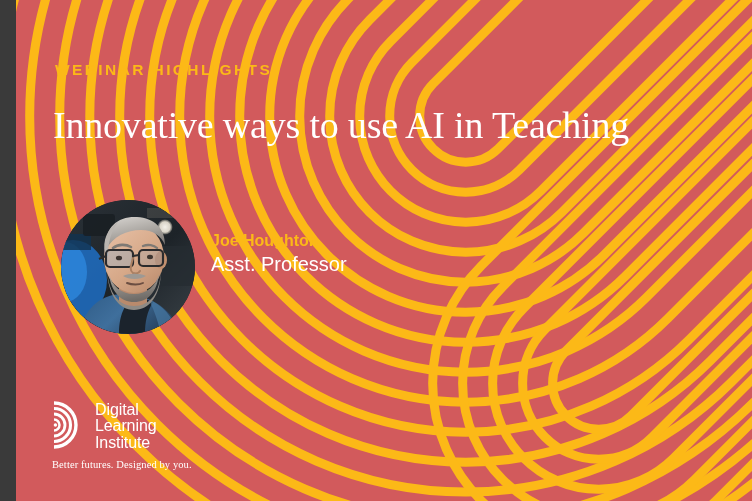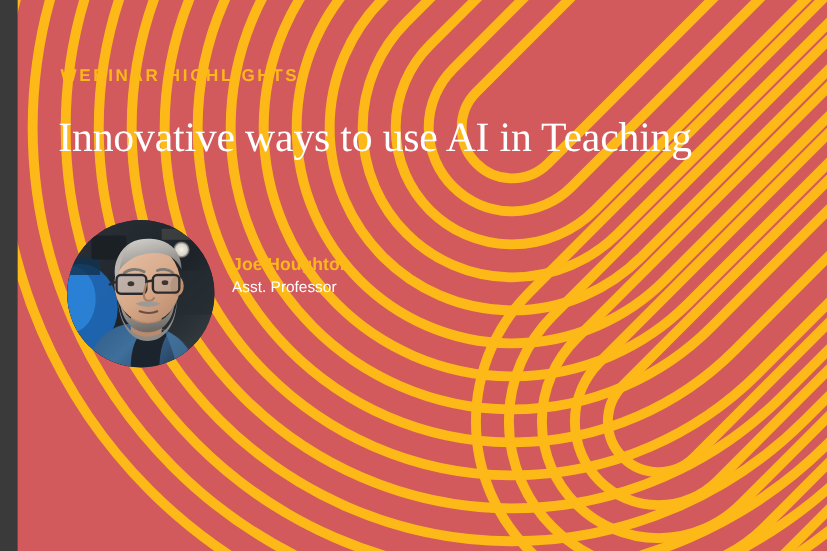--- a/index.html
+++ b/index.html
@@ -77,21 +77,21 @@
   }
   .speaker-name {
     font-size: 16px;
     font-weight: bold;
     color: #fcb917;
     margin-bottom: 1px;
     white-space: nowrap;
   }
   .speaker-role,
   .speaker-org {
-    font-size: 14px;
+    font-size: 20px;
     font-weight: normal;
     color: #ffffff;
   }
   .speaker-role { white-space: nowrap; }
   .speaker-org  { max-width: 195px; }
 
   
   .logo {
     position: absolute;
     left: 36px;
@@ -263,14 +263,35 @@
         <path d="M 66 83 C 71 85 78 85 82 83" stroke="#6b4e42" stroke-width="1.9" fill="none" stroke-linecap="round"></path>
       </g>
     </svg>
   </div>
 
   <div class="speaker-text">
     <div class="speaker-name">Joe Houghton</div>
     <div class="speaker-role">Asst. Professor</div>
   </div>
 
+  <div class="logo">
+    <div class="logo-row">
+      <span class="logo-mark">
+        <svg viewBox="0 0 34 48" aria-hidden="true">
+          <g fill="none" stroke="#ffffff" stroke-linecap="butt">
+            <path d="M 2 2 A 22 22 0 0 1 2 46" stroke-width="3.4"></path>
+            <path d="M 2 7.5 A 16.5 16.5 0 0 1 2 40.5" stroke-width="3.1"></path>
+            <path d="M 2 13 A 11 11 0 0 1 2 35" stroke-width="2.8"></path>
+            <path d="M 2 18.5 A 5.5 5.5 0 0 1 2 29.5" stroke-width="2.5"></path>
+          </g>
+          <circle cx="3.4" cy="24" r="1.7" fill="#ffffff"></circle>
+        </svg>
+      </span>
+      <span class="logo-words">
+        <div>Digital</div>
+        <div>Learning</div>
+        <div>Institute</div>
+      </span>
+    </div>
+    <div class="tagline">Better futures. Designed by you.</div>
+  </div>
 
 </div>
 
 </body></html>

